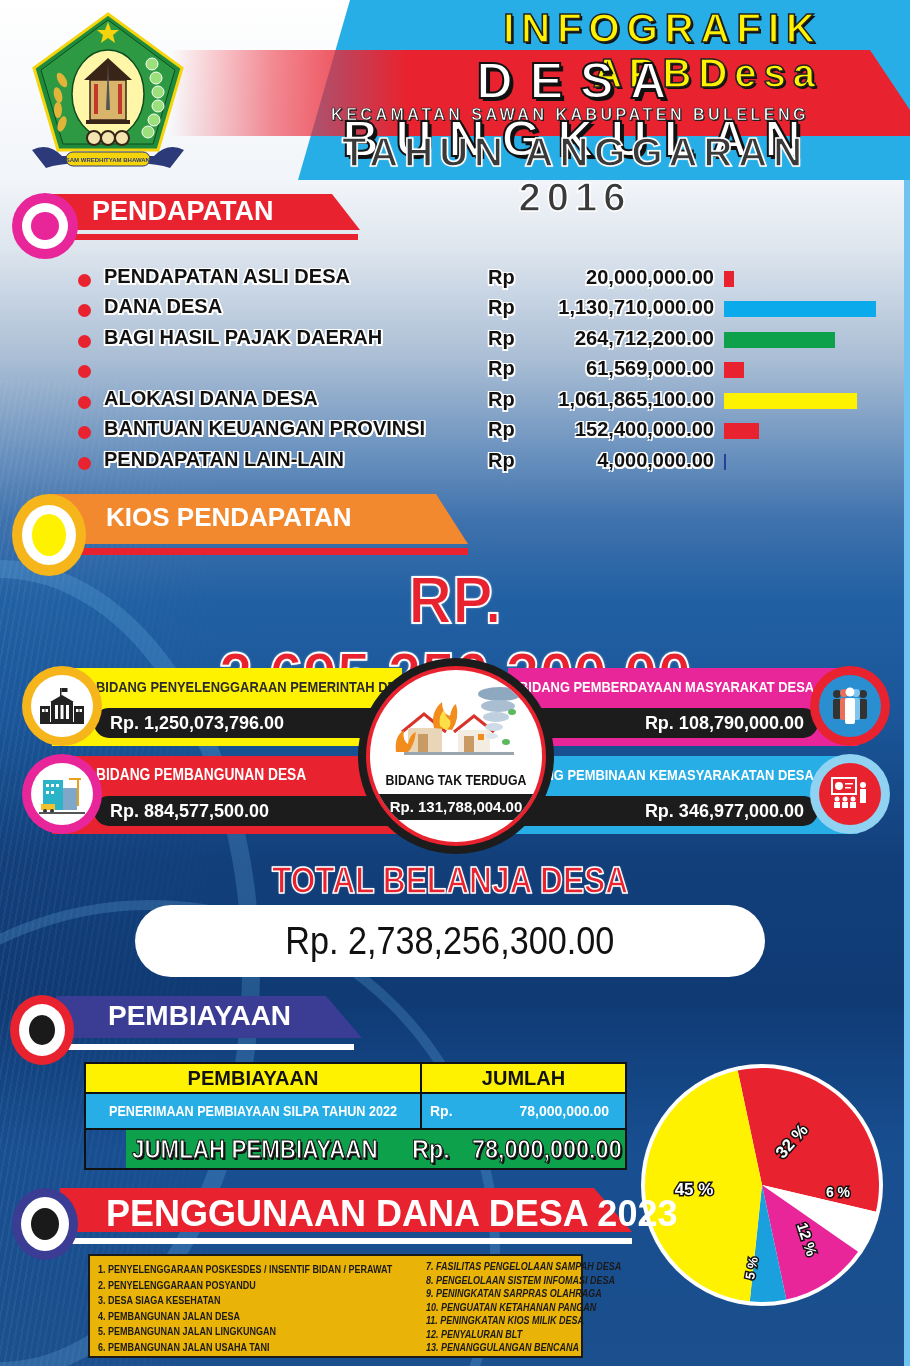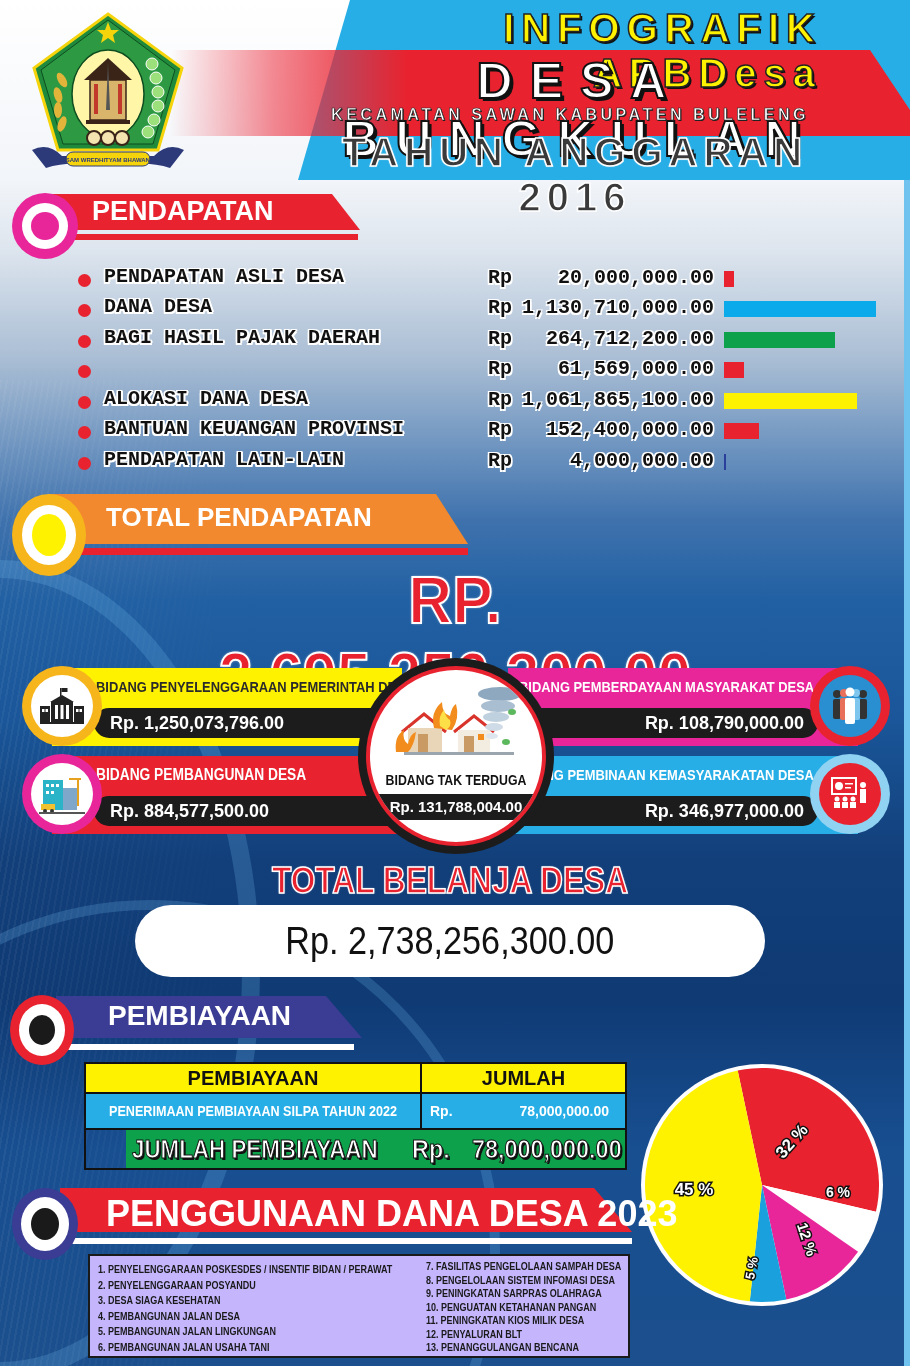--- a/index.html
+++ b/index.html
@@ -60,21 +60,21 @@
   .ribbon .label {
     position: absolute; top: 2px; color: #fff; font-weight: 900; font-size: 27px; white-space: nowrap;
   }
   .bullet {
     position: absolute; border-radius: 50%; display: flex; align-items: center; justify-content: center;
   }
   .bullet .mid { border-radius: 50%; background: #fff; display: flex; align-items: center; justify-content: center; }
   .bullet .core { border-radius: 50%; }
 
   
-  .pend-row { position: absolute; left: 78px; height: 28px; width: 820px; font-family: Liberation Mono, monospace; }
+  .pend-row { position: absolute; left: 78px; height: 28px; width: 820px; }
   .pend-row .dot { position: absolute; left: 0; top: 9px; width: 13px; height: 13px; border-radius: 50%; background: #e8232f; }
   .pend-row .name {
     position: absolute; left: 26px; top: 0; font-size: 20px; font-weight: 900; color: #111; white-space: nowrap;
     text-shadow: -1.5px -1.5px 0 #fff, 1.5px -1.5px 0 #fff, -1.5px 1.5px 0 #fff, 1.5px 1.5px 0 #fff, 0 2px 0 #fff, 2px 0 0 #fff;
   }
   .pend-row .rp {
     position: absolute; left: 410px; top: 1px; font-size: 20px; font-weight: 900; color: #111;
     text-shadow: -1.5px -1.5px 0 #fff, 1.5px -1.5px 0 #fff, -1.5px 1.5px 0 #fff, 1.5px 1.5px 0 #fff;
   }
   .pend-row .amt {
@@ -129,21 +129,21 @@
   .ptable .r:last-child { border-bottom: none; }
   .ptable .c { border-right: 2px solid #111; }
   .ptable .c:last-child { border-right: none; }
   .ptable .hdr { background: #fff200; height: 28px; font-size: 20px; font-weight: 900; color: #111; text-align: center; line-height: 28px; }
   .ptable .row1 { background: #27aee6; height: 34px; color: #fff; font-weight: 900; font-size: 14px; line-height: 34px; }
   .ptable .row2 { background: #0ea14b; height: 38px; color: #fff; font-weight: 900; font-size: 26px; line-height: 38px; -webkit-text-stroke: 1px #111; text-shadow: 2px 2px 0 #111; white-space: nowrap; margin-left: 40px; }
 
   .pie { position: absolute; left: 640px; top: 1063px; width: 244px; height: 244px; }
 
   .usage-box {
-    position: absolute; left: 88px; top: 1254px; width: 542px; height: 104px; background: #c4b5fd; border: 2px solid #1a1a1a;
+    position: absolute; left: 88px; top: 1254px; width: 495px; height: 104px; background: #eab308; border: 2px solid #1a1a1a;
     font-size: 10px; font-weight: 900; color: #1a1a1a;
   }
   .usage-col { position: absolute; top: 6px; line-height: 15.6px; white-space: nowrap; }
   .usage-col div { transform-origin: left center; transform: scaleX(0.9); }
 </style>
 </head>
 <body>
 
 <div class="sheen-left"></div>
 <div class="wave" style="left:-260px; top:560px; width:520px; height:820px;"></div>
@@ -249,21 +249,21 @@
   <span class="dot"></span>
   <span class="name">PENDAPATAN LAIN-LAIN</span>
   <span class="rp">Rp</span>
   <span class="amt">4,000,000.00</span>
   <span class="bar" style="width:2px; background:#2a3f9a;"></span>
 </div>
 
 <div class="ribbon" style="left:48px; top:494px; width:420px;">
   <div class="band" style="width:420px; height:50px; background:#f3892e; clip-path: polygon(0 0, 388px 0, 420px 50px, 0 50px);"></div>
   <div class="line" style="top:54px; width:420px; height:7px; background:#e8232f;"></div>
-  <div class="label" style="left:58px; top:8px; font-size:26px;">TOTAL PENDAPATAN</div>
+  <div class="label" style="left:58px; top:8px; font-size:26px;">KIOS PENDAPATAN</div>
 </div>
 <div class="bullet" style="left:12px; top:494px; width:74px; height:82px; background:#f6b51b;">
   <div class="mid" style="width:54px; height:60px;">
       <div class="core" style="width:34px; height:42px; background:#fff200;"></div>
     </div>
 </div>
 
 <div class="total-pend">RP. 2,695,256,300.00</div>
 
 <div class="bidang" style="left:22px; top:668px; width:380px;">
@@ -455,21 +455,21 @@
 
 <div class="usage-box">
   <div class="usage-col" style="left:8px;">
     <div>1. PENYELENGGARAAN POSKESDES / INSENTIF BIDAN / PERAWAT</div>
     <div>2. PENYELENGGARAAN POSYANDU</div>
     <div>3. DESA SIAGA KESEHATAN</div>
     <div>4. PEMBANGUNAN JALAN DESA</div>
     <div>5. PEMBANGUNAN JALAN LINGKUNGAN</div>
     <div>6. PEMBANGUNAN JALAN USAHA TANI</div>
   </div>
-  <div class="usage-col" style="left:336px; line-height:13.5px; top:4px;">
+  <div class="usage-col" style="left:336px; line-height:13.5px; top:4px;font-style:italic;">
     <div>7. FASILITAS PENGELOLAAN SAMPAH DESA</div>
     <div>8. PENGELOLAAN SISTEM INFOMASI DESA</div>
     <div>9. PENINGKATAN SARPRAS OLAHRAGA</div>
     <div>10. PENGUATAN KETAHANAN PANGAN</div>
     <div>11. PENINGKATAN KIOS MILIK DESA</div>
     <div>12. PENYALURAN BLT</div>
     <div>13. PENANGGULANGAN BENCANA</div>
   </div>
 </div>
 

